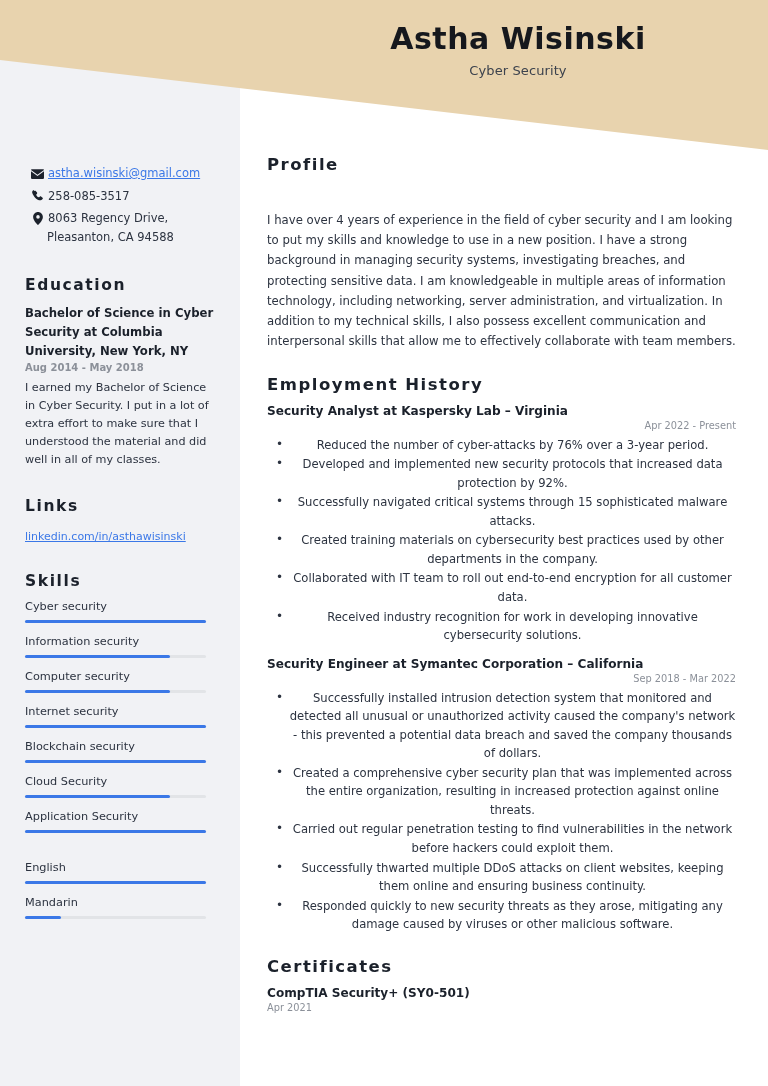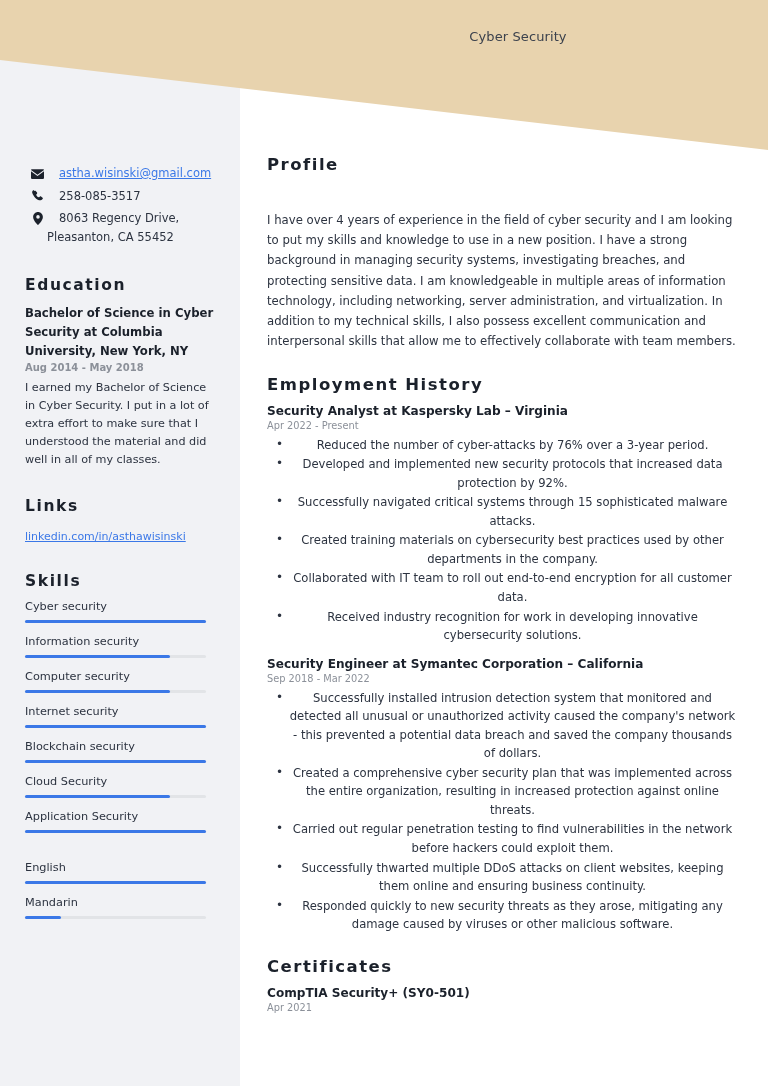--- a/index.html
+++ b/index.html
@@ -39,21 +39,21 @@
     font-size:13px; color:#3c424d; margin-top:7px; letter-spacing:0.1px;
   }
 
   
   .sidebar {
     position:absolute; left:0; top:0; width:240px; height:1086px;
     padding:165px 24px 0 25px; z-index:4;
   }
   .contact-list { margin-bottom:30px; }
   .contact-row {
-    display:flex; align-items:flex-start; gap:15px;
+    display:flex; align-items:flex-start; gap:4px;
     margin-bottom:6px; font-size:11.5px; line-height:1.45;padding-left:6px;
   }
   .contact-icon {
     width:13px; min-width:13px; height:15px;
     display:flex; align-items:center; justify-content:center;
     color:#1c222c; margin-top:1px;
   }
   .contact-icon svg { display:block; }
   .contact-text { color:#2c3340; }
   .contact-link {
@@ -100,21 +100,21 @@
     color:#1b212b; margin-bottom:10px;
   }
   .profile-text {
     font-size:11.7px; line-height:1.73; color:#2c3340;margin-top:36px;
   }
   .section { margin-bottom:23px; }
   .job { margin-bottom:12px; }
   .job-heading {
     font-size:12.1px; font-weight:700; color:#1b212b; margin-bottom:2px;
   }
-  .job-date { font-size:9.8px; color:#8b9099; margin-bottom:5px; }
+  .job-date { font-size:9.8px; color:#8b9099; margin-bottom:5px;text-align:right; }
   ul.bullets { list-style:none; padding-left:0; }
   ul.bullets li {
     position:relative; padding-left:22px; margin-bottom:1px;
     font-size:11.6px; line-height:1.6; color:#2c3340;text-align:center;
   }
   ul.bullets li::before {
     content:"•"; position:absolute; left:9px; top:-1px;
     font-size:12px; color:#2c3340;
   }
   .cert { margin-bottom:11px; }
@@ -123,20 +123,21 @@
 </style>
 </head>
 <body>
 
 <div class="page">
 
   <div class="sidebar-bg"></div>
 
   <div class="banner"></div>
   <div class="banner-inner" style="z-index:4;">
+    <div class="full-name">Astha Wisinski</div>
     <div class="job-title">Cyber Security</div>
   </div>
 
   <aside class="sidebar">
 
     <div class="contact-list">
       <div class="contact-row">
         <span class="contact-icon">
           <svg width="13" height="10" viewBox="0 0 16 12">
               <path fill="currentColor" d="M1 0h14a1 1 0 0 1 1 1L8 7 0 1a1 1 0 0 1 1-1zM0 2.7l8 5.9 8-5.9V11a1 1 0 0 1-1 1H1a1 1 0 0 1-1-1V2.7z"></path>
@@ -153,21 +154,21 @@
         <span class="contact-text">258-085-3517</span>
       </div>
       <div class="contact-row">
         <span class="contact-icon">
           <svg width="10" height="13" viewBox="0 0 12 16">
               <path fill="currentColor" d="M6 0C2.7 0 0 2.7 0 6c0 4.5 6 10 6 10s6-5.5 6-10c0-3.3-2.7-6-6-6zm0 8.2A2.2 2.2 0 1 1 6 3.8a2.2 2.2 0 0 1 0 4.4z"></path>
             </svg>
         </span>
         <span class="contact-text">8063 Regency Drive,</span>
       </div>
-      <div class="addr-line2">Pleasanton, CA 55452</div>
+      <div class="addr-line2">Pleasanton, CA 94588</div>
     </div>
 
     <div class="side-block">
       <div class="side-heading">Education</div>
       <div>
         <div class="edu-title">Bachelor of Science in Cyber Security at Columbia University, New York, NY</div>
         <div class="edu-date">Aug 2014 - May 2018</div>
         <div class="edu-desc">I earned my Bachelor of Science in Cyber Security. I put in a lot of extra effort to make sure that I understood the material and did well in all of my classes.</div>
       </div>
     </div>

